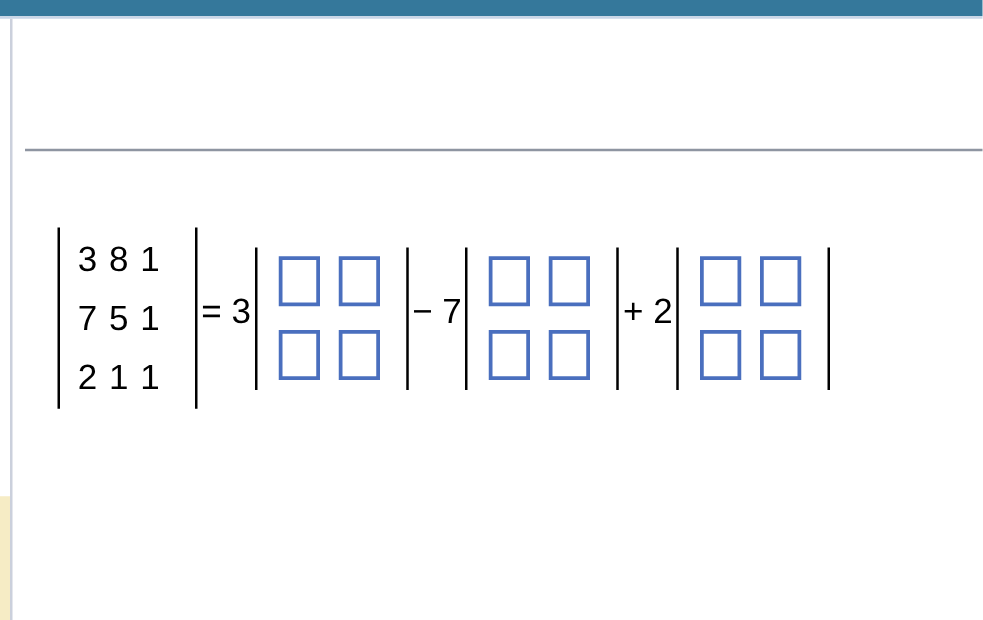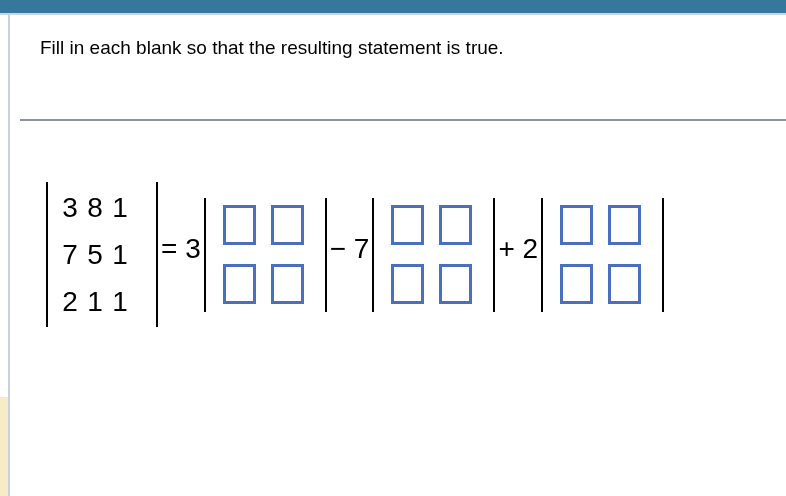--- a/index.html
+++ b/index.html
@@ -84,21 +84,20 @@
 </head>
 <body>
 
 <div class="screen">
 
   <div class="header-bar"></div>
   <div class="header-underline"></div>
   <div class="left-rule"></div>
   <div class="sidebar-strip"></div>
 
-  <div class="instruction">Fill in each blank so that the resulting statement is true.</div>
 
   <div class="divider"></div>
 
   <div class="equation">
 
     <div class="det det3">
       <span class="vbar"></span>
       <div class="grid3">
         <span>3</span>
         <span>8</span>

